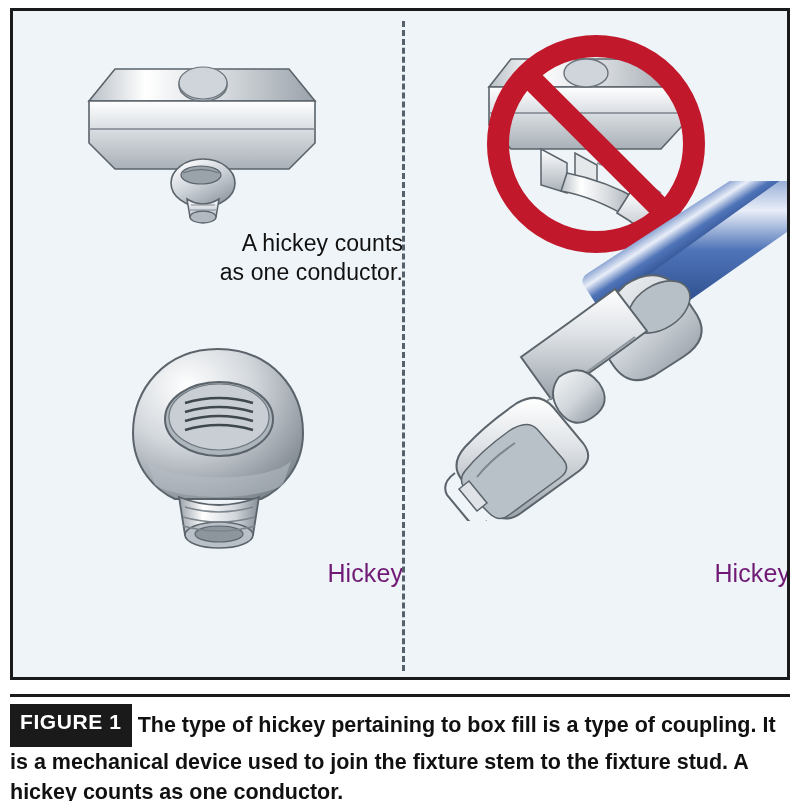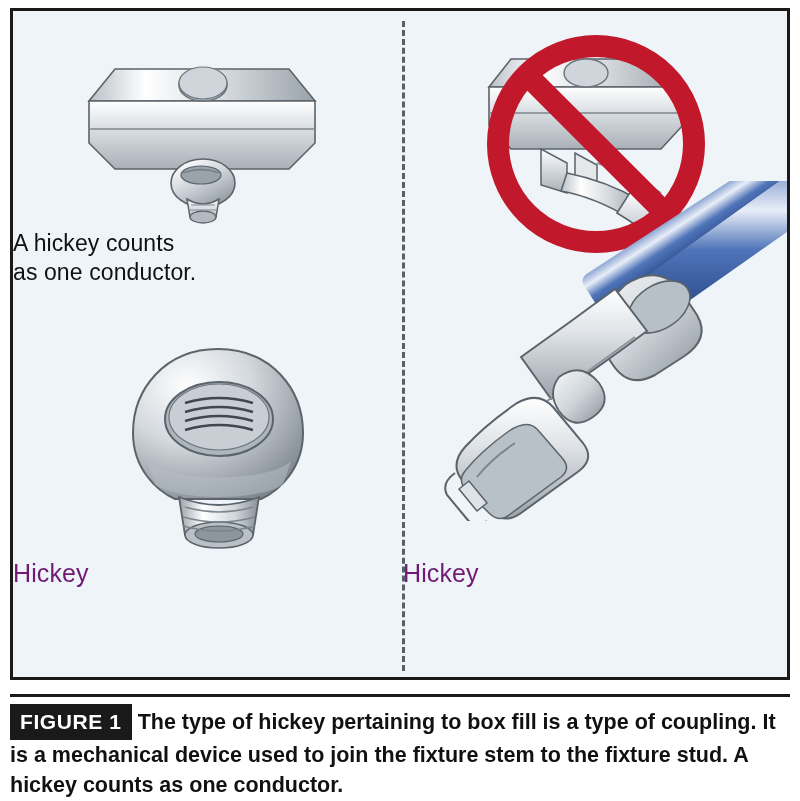--- a/index.html
+++ b/index.html
@@ -49,21 +49,21 @@
     height: 100%;
     box-sizing: border-box;
   }
   #col-left  { left: 0;     width: 390px; }
   #col-right { left: 390px; width: 387px; }
 
   
   .caption {
     position: absolute;
     width: 100%;
-    text-align: left;
+    text-align: right;
     color: #111111;
     font-size: 23px;
     line-height: 29px;
     letter-spacing: .1px;
   }
   .caption.red-title {
     color: #701a75;
     font-size: 25px;
     line-height: 28px;
   }
@@ -90,21 +90,21 @@
     height: 3px;
     background: #1a1a1a;
   }
   #figure-badge {
     display: inline-block;
     background: #1a1a1a;
     color: #ffffff;
     font-weight: bold;
     font-size: 21px;
     letter-spacing: .6px;
-    padding: 3px 10px 4px 10px;
+    padding: 3px 10px 11px 10px;
     vertical-align: middle;
     margin-right: 6px;
   }
   #figure-body {
     position: absolute;
     left: 0;
     top: 10px;
     width: 780px;
     font-size: 21.5px;
     font-weight: bold;

